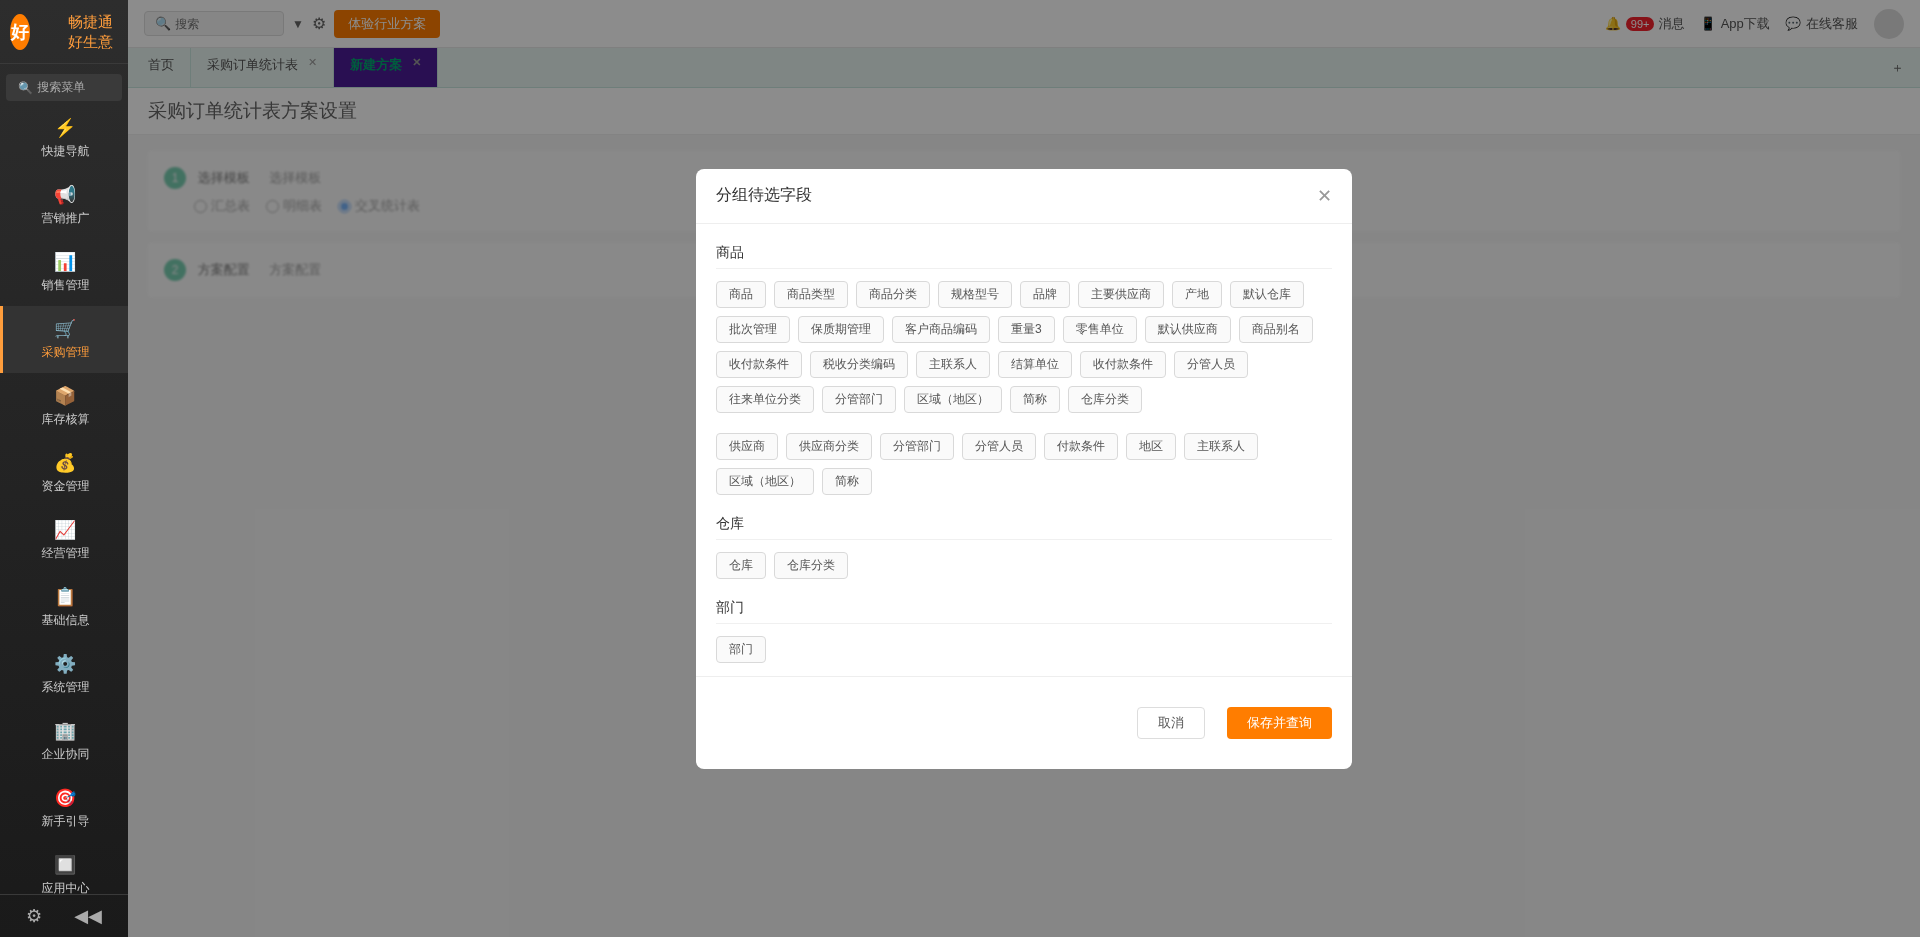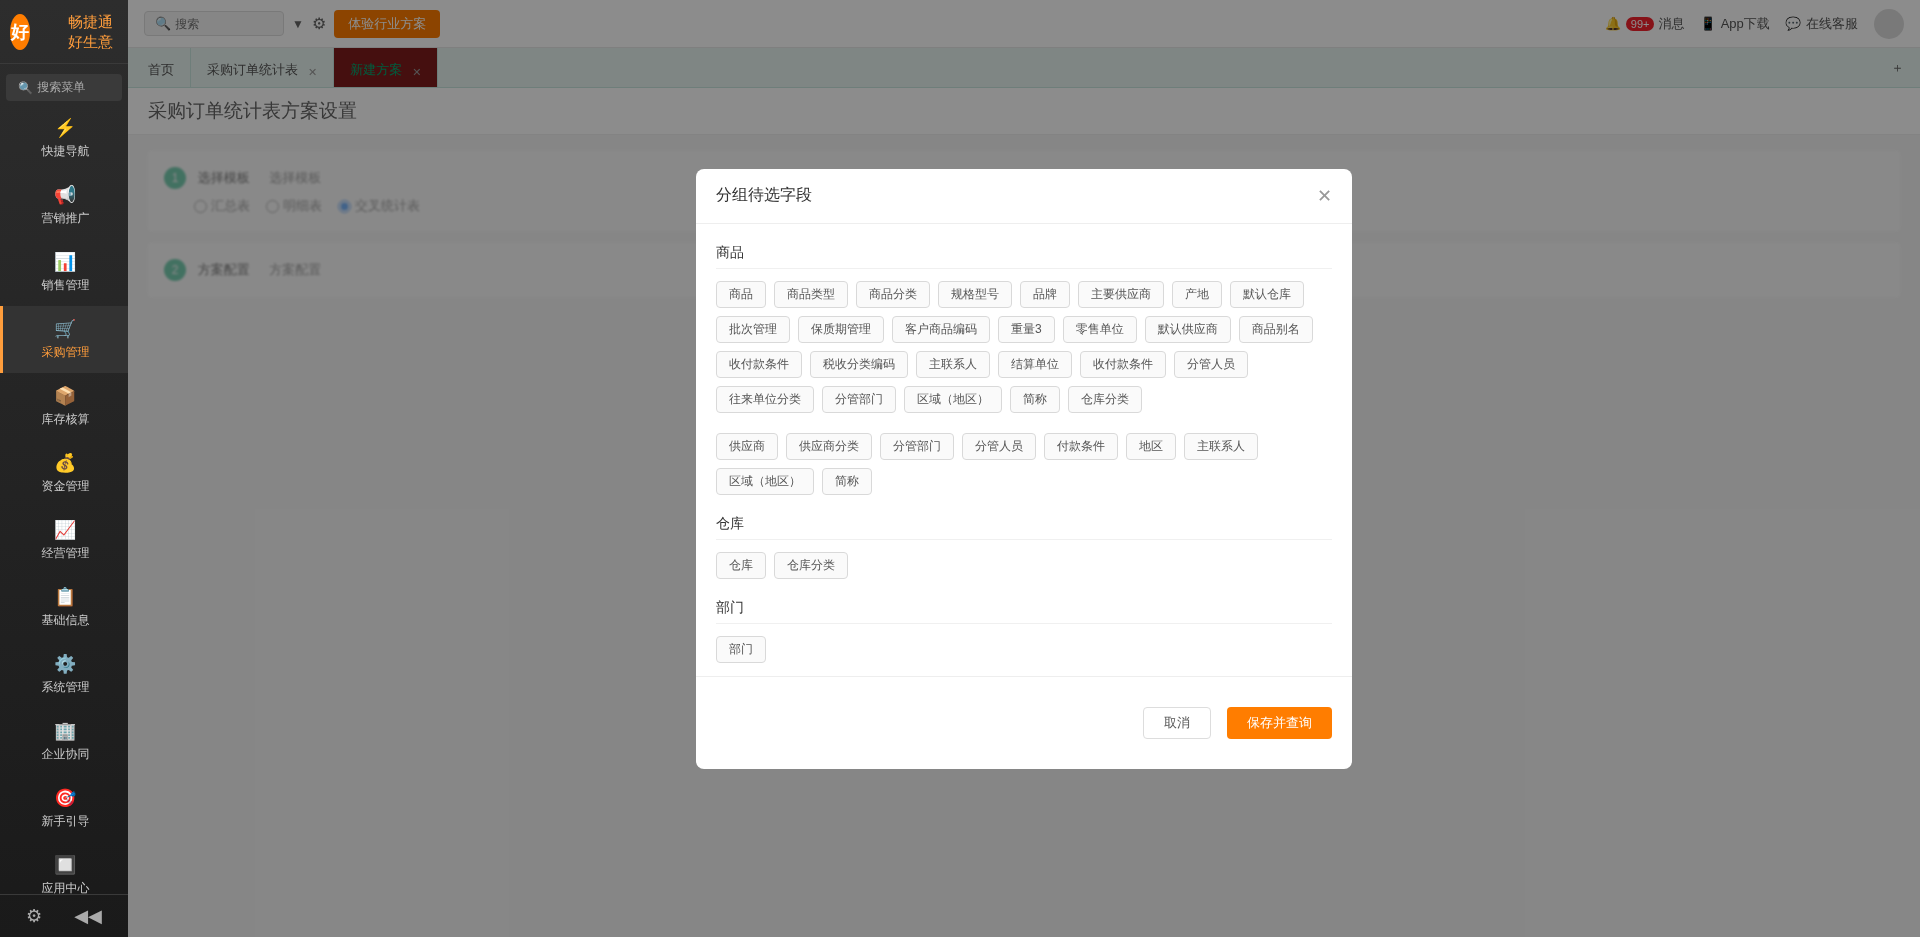--- a/index.html
+++ b/index.html
@@ -65,24 +65,24 @@
     .avatar { width: 30px; height: 30px; border-radius: 50%; background: #ddd; }
 
     
     .tab-bar {
       position: fixed; left: 128px; top: 48px; right: 0; height: 40px;
       background: #e8f4f0; display: flex; align-items: center; z-index: 98;
       border-bottom: 1px solid #c9e6de; padding: 0 4px;
     }
     .tab-item {
       padding: 8px 16px; cursor: pointer; font-size: 13px; color: #555;
-      display: flex; align-items: flex-end; gap: 6px; height: 100%;
+      display: flex; align-items: flex-start; gap: 6px; height: 100%;
       border-right: 1px solid #c9e6de;
     }
-    .tab-item.active { background: #7f1d1d; color: #00a870; font-weight: 400; }
+    .tab-item.active { background: #4c1d95; color: #00a870; font-weight: 700; }
     .tab-close { font-size: 11px; color: #999; margin-left: 4px; }
     .tab-plus { margin-left: auto; padding: 0 12px; color: #666; cursor: pointer; }
 
     
     .main-content {
       position: fixed; left: 128px; top: 88px; right: 0; bottom: 0;
       background: #f5f5f5; overflow: hidden;
     }
     .page-header {
       background: #fff; padding: 10px 20px; font-size: 19px; color: #666;
@@ -114,21 +114,21 @@
     }
     .modal-header {
       padding: 16px 20px; border-bottom: 1px solid #eee;
       display: flex; align-items: center; justify-content: space-between;
       font-size: 16px; font-weight: 500; color: #333;
     }
     .modal-close { cursor: pointer; color: #999; font-size: 18px; }
     .modal-body { padding: 20px; overflow-y: auto; flex: 1; }
     .modal-footer {
       padding: 30px 20px; border-top: 1px solid #eee;
-      display: flex; justify-content: flex-end; gap: 16px;
+      display: flex; justify-content: flex-end; gap: 22px;
     }
     .btn-cancel {
       padding: 6px 20px; border: 1px solid #ddd; background: #fff;
       border-radius: 4px; cursor: pointer; font-size: 13px; color: #555;
     }
     .btn-save {
       padding: 6px 20px; border: none; background: #ff7d00;
       border-radius: 4px; cursor: pointer; font-size: 13px; color: white;
     }
 

